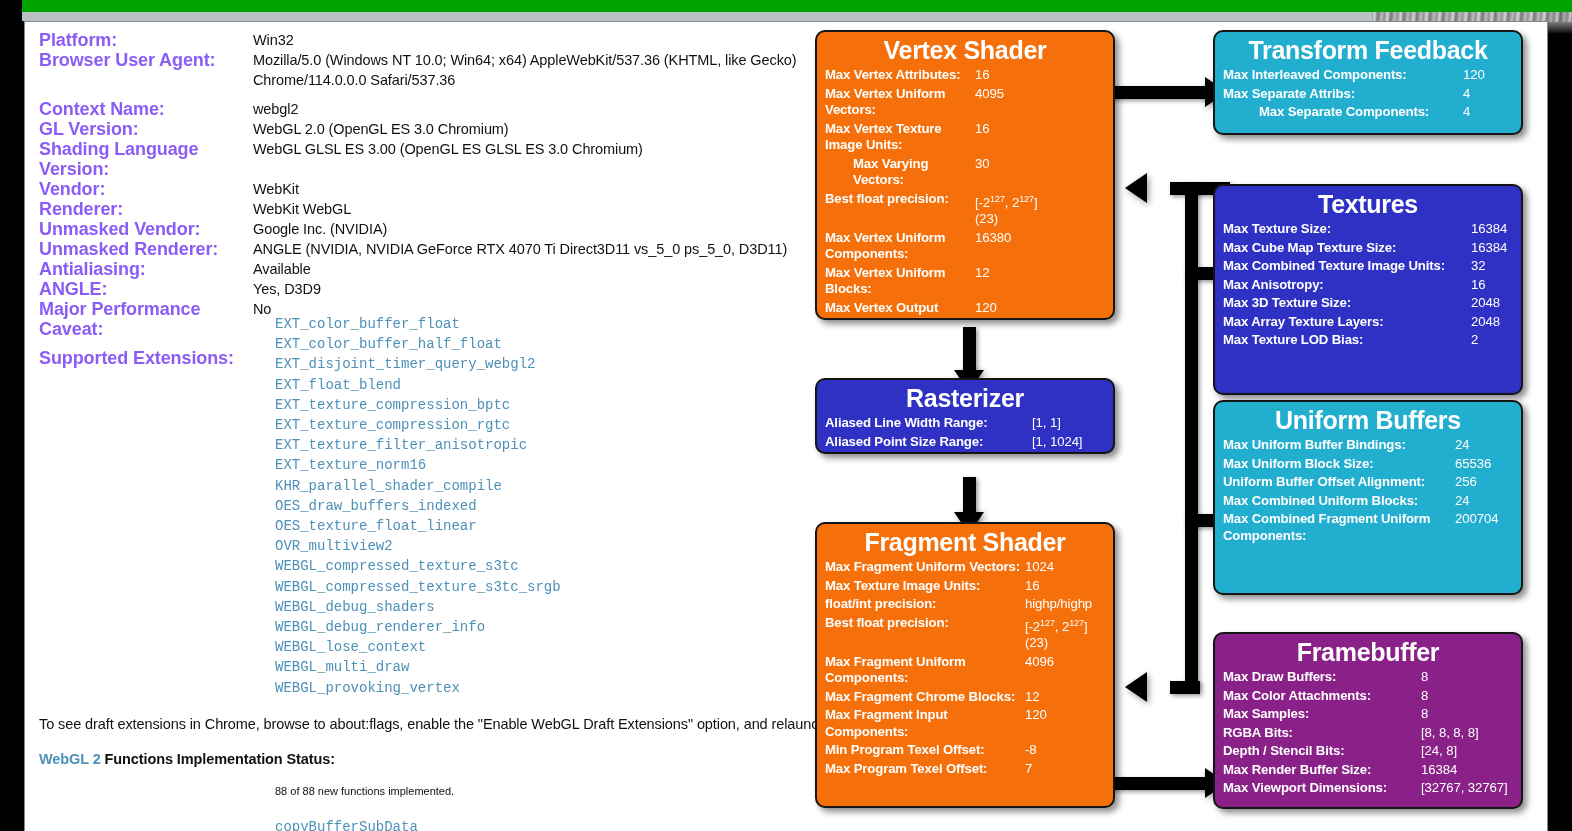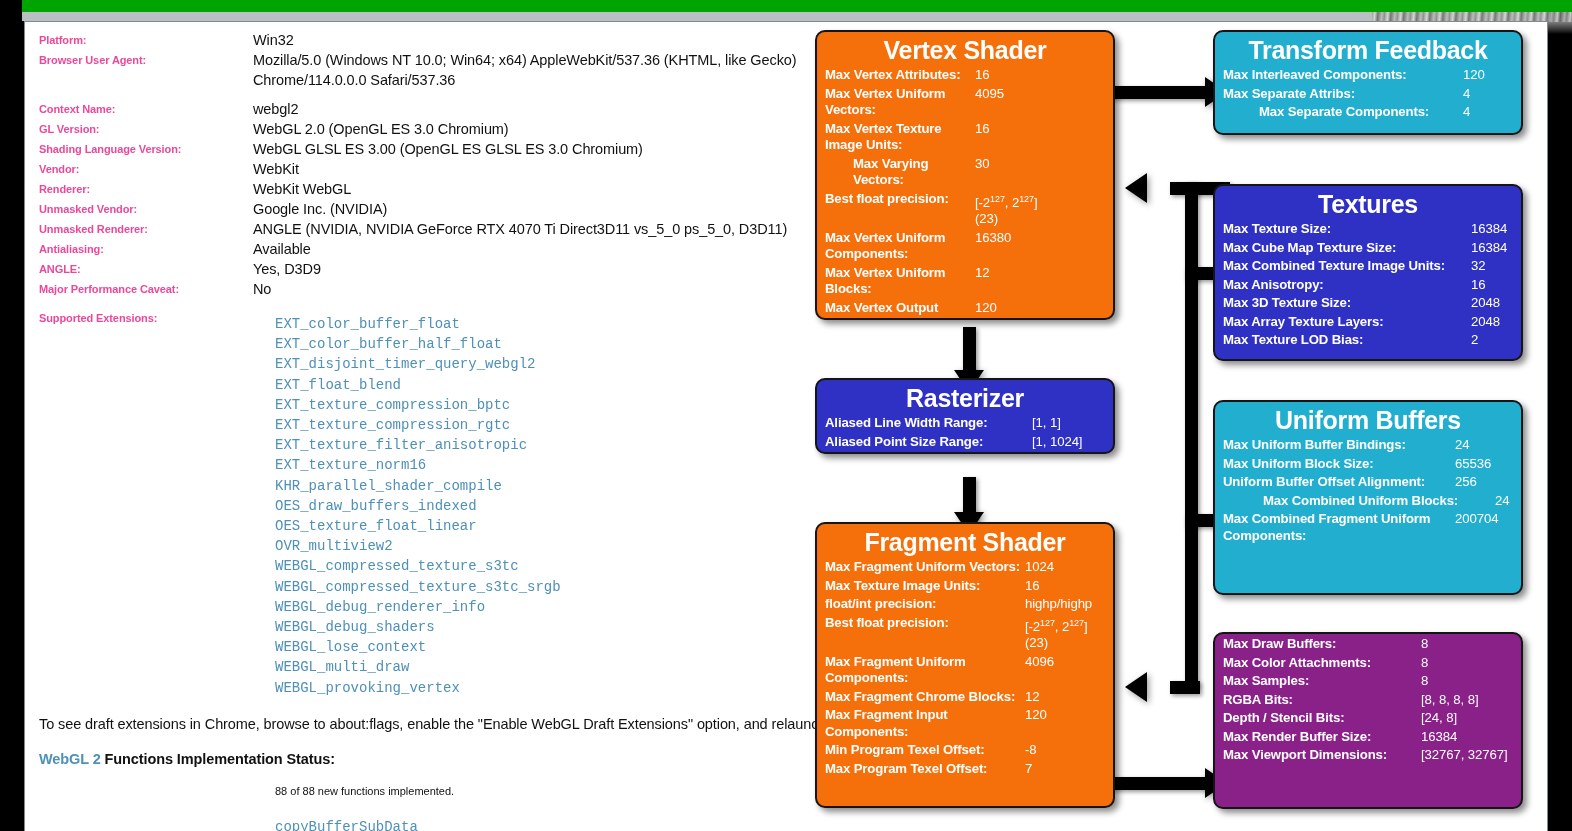--- a/index.html
+++ b/index.html
@@ -63,22 +63,22 @@
   .info {
     position: absolute;
     left: 14px; top: 8px;
     width: 770px;
   }
   .info-row { display: flex; line-height: 20px; }
   .info-key {
     width: 214px;
     flex: 0 0 214px;
     font-weight: bold;
-    font-size: 11px;
-    color: #ec4899;
+    font-size: 18px;
+    color: #8b5cf6;
     letter-spacing: -0.1px;
   }
   .info-val {
     font-size: 14.5px;
     color: #111;
     letter-spacing: -0.1px;
   }
   .spacer-6 { height: 9px; }
 
   
@@ -269,22 +269,22 @@
         <div class="ext-item">EXT_texture_compression_bptc</div>
         <div class="ext-item">EXT_texture_compression_rgtc</div>
         <div class="ext-item">EXT_texture_filter_anisotropic</div>
         <div class="ext-item">EXT_texture_norm16</div>
         <div class="ext-item">KHR_parallel_shader_compile</div>
         <div class="ext-item">OES_draw_buffers_indexed</div>
         <div class="ext-item">OES_texture_float_linear</div>
         <div class="ext-item">OVR_multiview2</div>
         <div class="ext-item">WEBGL_compressed_texture_s3tc</div>
         <div class="ext-item">WEBGL_compressed_texture_s3tc_srgb</div>
+        <div class="ext-item">WEBGL_debug_shaders</div>
         <div class="ext-item">WEBGL_debug_renderer_info</div>
-        <div class="ext-item">WEBGL_debug_shaders</div>
         <div class="ext-item">WEBGL_lose_context</div>
         <div class="ext-item">WEBGL_multi_draw</div>
         <div class="ext-item">WEBGL_provoking_vertex</div>
       </div>
 
     <div class="draft-note">To see draft extensions in Chrome, browse to about:flags, enable the "Enable WebGL Draft Extensions" option, and relaunch.</div>
 
     <div class="impl-status">
       <span class="wg2">WebGL 2</span><span> Functions Implementation Status:</span>
     </div>
@@ -372,21 +372,21 @@
             <div class="k" style="width: 240px; flex: 0 0 240px;">Max Separate Attribs:</div>
             <div class="v">4</div>
           </div>
           <div class="kv">
             <div class="k" style="width: 240px; flex: 0 0 240px; padding-left: 36px;">Max Separate Components:</div>
             <div class="v">4</div>
           </div>
         </div>
     </div>
 
-    <div class="box" id="box-tex" style="left:1188px; top:162px; width:310px; height:177px; background:#2F31C4;">
+    <div class="box" id="box-tex" style="left:1188px; top:162px; width:310px; height:211px; background:#2F31C4;">
       <div class="box-title">Textures</div>
       <div class="rows">
           <div class="kv">
             <div class="k" style="width: 248px; flex: 0 0 248px;">Max Texture Size:</div>
             <div class="v">16384</div>
           </div>
           <div class="kv">
             <div class="k" style="width: 248px; flex: 0 0 248px;">Max Cube Map Texture Size:</div>
             <div class="v">16384</div>
           </div>
@@ -436,21 +436,21 @@
           </div>
           <div class="kv">
             <div class="k" style="width: 232px; flex: 0 0 232px;">Max Uniform Block Size:</div>
             <div class="v">65536</div>
           </div>
           <div class="kv">
             <div class="k" style="width: 232px; flex: 0 0 232px;">Uniform Buffer Offset Alignment:</div>
             <div class="v">256</div>
           </div>
           <div class="kv">
-            <div class="k" style="width: 232px; flex: 0 0 232px; margin-left: 40px;">Max Combined Uniform Blocks:</div>
+            <div class="k" style="width: 232px; flex: 0 0 232px;">Max Combined Uniform Blocks:</div>
             <div class="v">24</div>
           </div>
           <div class="kv">
             <div class="k" style="width: 232px; flex: 0 0 232px;">Max Combined Fragment Uniform Components:</div>
             <div class="v">200704</div>
           </div>
         </div>
     </div>
 
     <div class="box" id="box-frag" style="left:790px; top:500px; width:300px; height:286px; background:#F5700A;">
@@ -489,20 +489,21 @@
             <div class="v">-8</div>
           </div>
           <div class="kv">
             <div class="k" style="width: 200px; flex: 0 0 200px;">Max Program Texel Offset:</div>
             <div class="v">7</div>
           </div>
         </div>
     </div>
 
     <div class="box" id="box-fb" style="left:1188px; top:610px; width:310px; height:177px; background:#8A2188;">
+      <div class="box-title">Framebuffer</div>
       <div class="rows">
           <div class="kv">
             <div class="k" style="width: 198px; flex: 0 0 198px;">Max Draw Buffers:</div>
             <div class="v">8</div>
           </div>
           <div class="kv">
             <div class="k" style="width: 198px; flex: 0 0 198px;">Max Color Attachments:</div>
             <div class="v">8</div>
           </div>
           <div class="kv">

